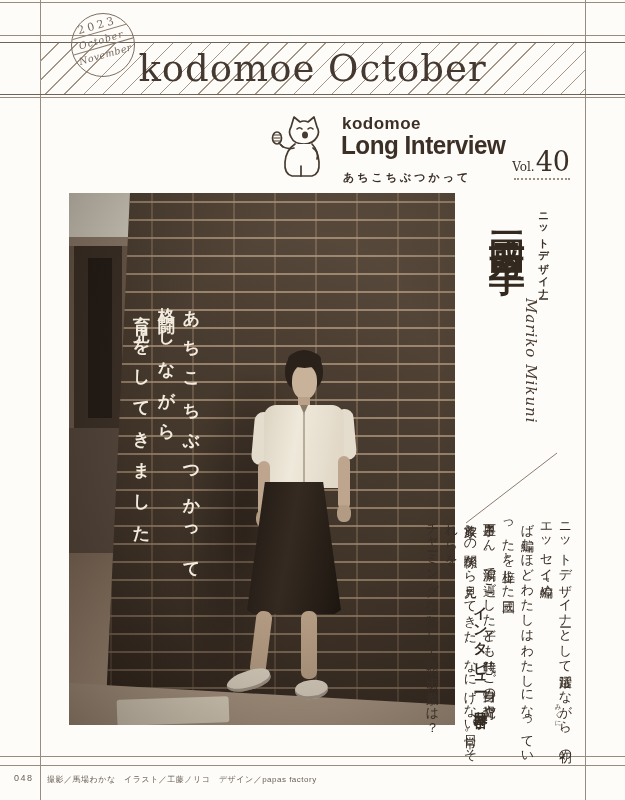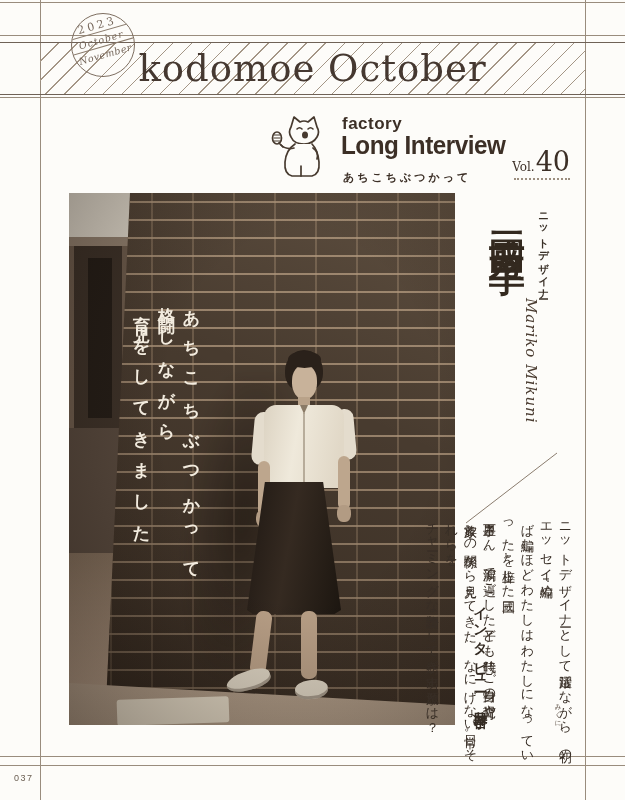--- a/index.html
+++ b/index.html
@@ -151,21 +151,21 @@
     </g>
     <g stroke="#473a2f" stroke-width="1" fill="none">
       <path d="M10 23 L16 23 M9.5 26 L16.5 26 M10 29 L16 29"></path>
     </g>
     <g stroke="#473a2f" stroke-width="1.6" fill="none" stroke-linecap="round">
       <path d="M33 17 q2.5 -2.5 5 0"></path>
       <path d="M44 17 q2.5 -2.5 5 0"></path>
     </g>
     <ellipse cx="41" cy="23" rx="3" ry="3.6" fill="#473a2f"></ellipse>
   </svg>
-  <div class="logo-brand">factory</div>
+  <div class="logo-brand">kodomoe</div>
   <div class="logo-title">Long Interview</div>
   <div class="logo-sub">あちこちぶつかって</div>
   <div class="volume">
     <span class="vol-label">Vol.</span>
     <span class="vol-num">40</span>
   </div>
 
   <div class="photo">
     <div class="scene-top"></div>
     <div class="scene-lintel"></div>
@@ -213,15 +213,16 @@
     <p>万里子さん。新潟で過ごした子ども時代、ご自身の育児や</p>
     <p>家族との関係から見えてきた、なにげない日常。それらを</p>
     <p>チャーミングな物語として紡ぎ出す源泉とは？</p>
   </div>
   <div class="furi">みくに</div>
 
   <div class="interviewer">
     <span>インタビュー</span><span class="sp"></span><span>井口啓子</span>
   </div>
 
-  <div class="pageno">037</div>
+  <div class="pageno">048</div>
+  <div class="credits">撮影／馬場わかな　イラスト／工藤ノリコ　デザイン／papas factory</div>
 
 </div>
 
 </body></html>

